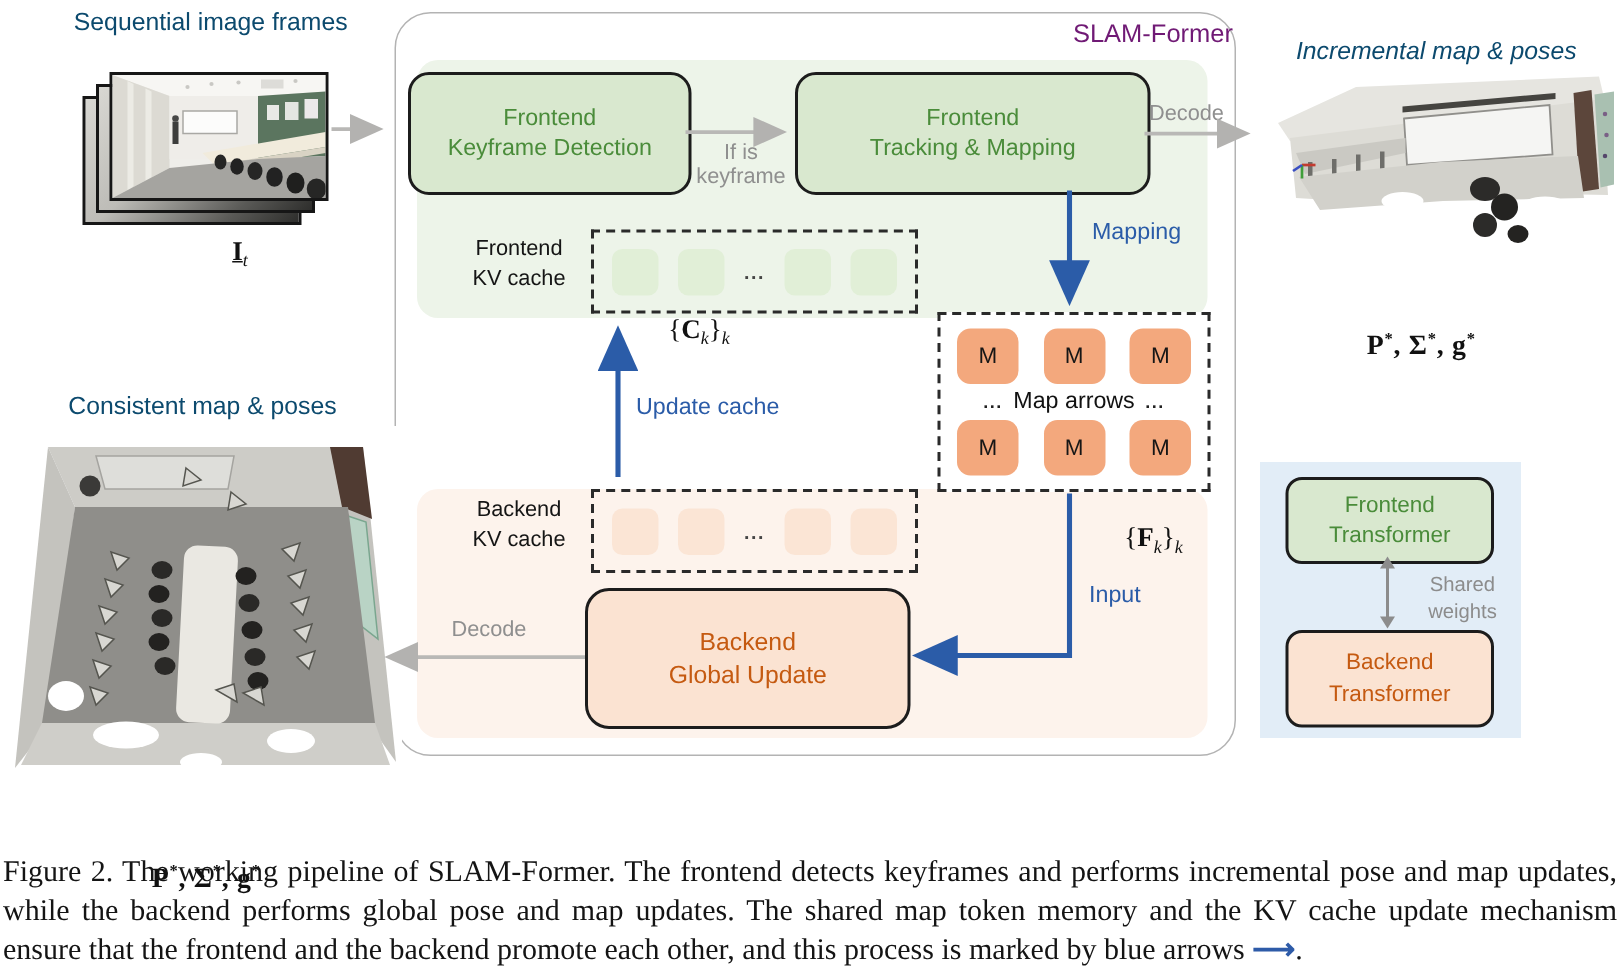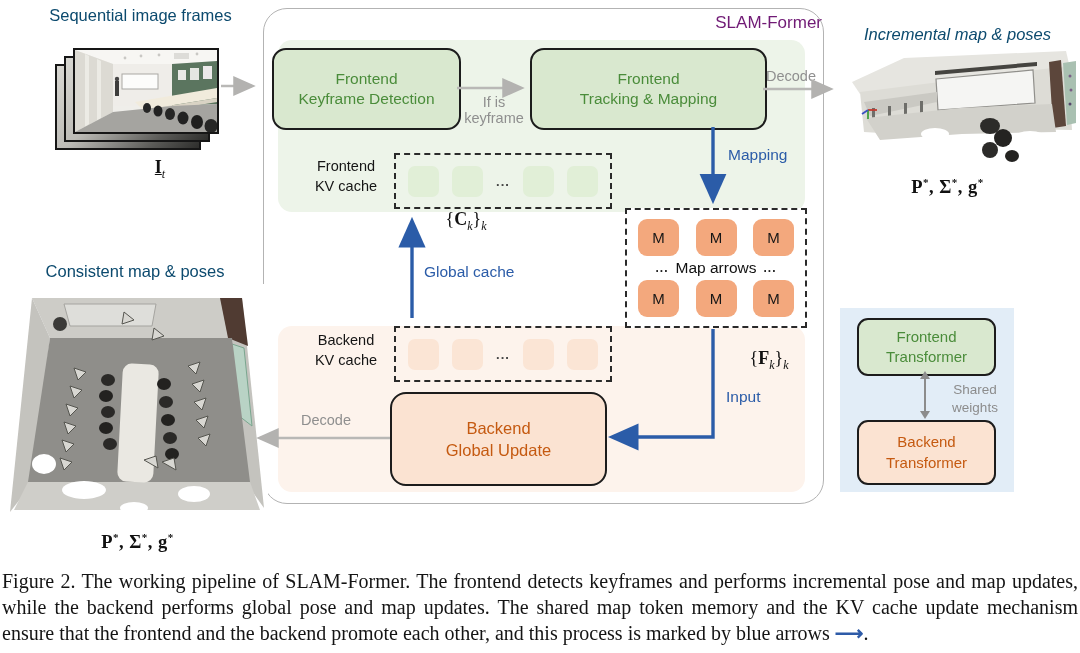--- a/index.html
+++ b/index.html
@@ -50,21 +50,21 @@
   
   .graylbl{color:#8f8f8f;font-size:14.5px;}
   .bluelbl{color:#2b5ca8;font-size:15.5px;font-weight:500;}
   .kvlbl{font-size:14.5px;color:#151515;line-height:1.35;text-align:center;}
 
   
   .formula{font-family:"Liberation Serif",serif;font-size:18px;color:#111;text-align:center;}
   .formula b{font-weight:bold;font-style:normal;}
   .formula sub{font-size:12px;font-style:italic;}
   .formula sup{font-size:11px;}
-  .poses{font-weight:bold;font-size:18.5px;letter-spacing:.5px;}
+  .poses{font-weight:bold;font-size:18.5px;letter-spacing:.5px;margin-top:44px;}
 
   
   .frame{position:absolute;width:142px;height:82px;border:2.5px solid #161616;
          background:linear-gradient(135deg,#d8d7d2 0%,#bdbcb7 40%,#5a5a57 78%,#2e2e2c 100%);}
 
   
   .legend{left:840px;top:308px;width:174px;height:184px;background:#e2edf7;}
   .lgbox{border-radius:11px;font-size:15px;}
   .ltf{left:857px;top:318px;width:135px;height:54px;}
   .ltb{left:857px;top:420px;width:135px;height:61px;}
@@ -247,21 +247,21 @@
     <div class="mtrow">
       <div class="mtok">M</div>
       <div class="mtok">M</div>
       <div class="mtok">M</div>
     </div>
   </div>
   <div class="abs formula" style="left:724px;top:332px;width:90px;margin-top:16px;">
     <span>{</span><b>F</b><sub>k</sub><span>}</span><sub>k</sub>
   </div>
   <div class="abs bluelbl" style="left:726px;top:388px;">Input</div>
-  <div class="abs bluelbl" style="left:424px;top:263px;width:110px;">Global cache</div>
+  <div class="abs bluelbl" style="left:424px;top:263px;width:110px;">Update cache</div>
 
   <div class="abs kvlbl pre" style="left:303px;top:331px;width:86px;">Backend
 KV cache</div>
   <div class="abs dashed kvbox bkv">
     <div class="kvsq"></div>
     <div class="kvsq"></div>
     <div class="kvdots">...</div>
     <div class="kvsq"></div>
     <div class="kvsq"></div>
   </div>

